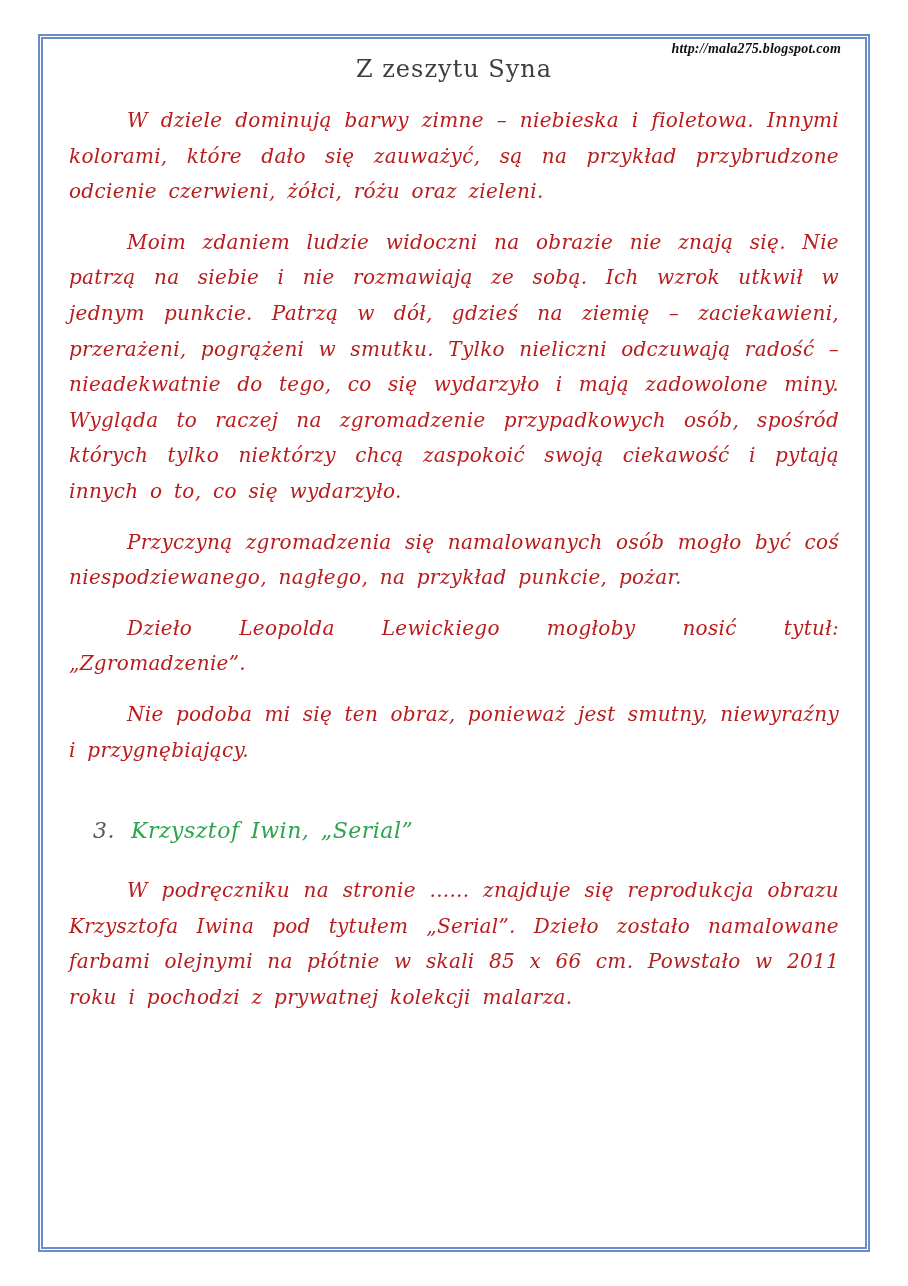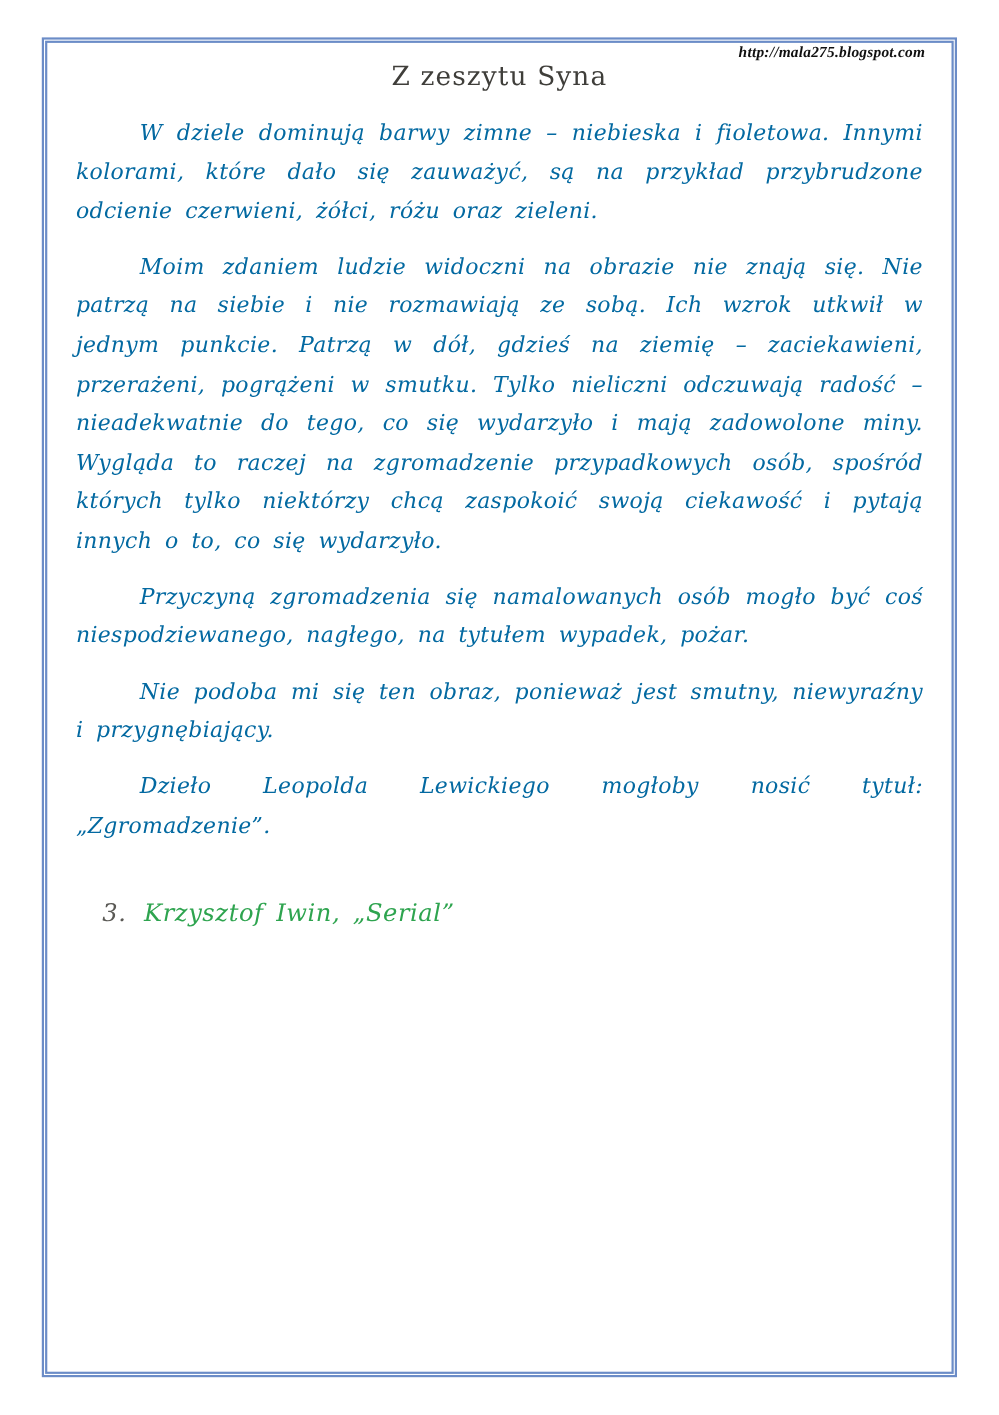--- a/index.html
+++ b/index.html
@@ -38,21 +38,21 @@
     font-weight: normal;
     font-size: 24px;
     color: #3f3e3a;
     margin: 6px 0 20px 0;
     letter-spacing: 1px;
   }
   .essay p {
     font-style: italic;
     font-size: 20px;
     line-height: 1.78;
-    color: #0369a1;
+    color: #b91c1c;
     text-align: justify;
     text-indent: 58px;
     margin: 0 0 15px 0;
     word-spacing: 5px;
     letter-spacing: 0.3px;
   }
   .section-heading {
     margin: 50px 0 30px 0;
     padding-left: 24px;
     font-style: italic;
@@ -74,26 +74,27 @@
 
 <div class="frame">
 
   <div class="url">http://mala275.blogspot.com</div>
 
   <h1 class="title">Z zeszytu Syna</h1>
 
   <div class="essay">
     <p>W dziele dominują barwy zimne – niebieska i fioletowa. Innymi kolorami, które dało się zauważyć, są na przykład przybrudzone odcienie czerwieni, żółci, różu oraz zieleni.</p>
     <p>Moim zdaniem ludzie widoczni na obrazie nie znają się. Nie patrzą na siebie i nie rozmawiają ze sobą. Ich wzrok utkwił w jednym punkcie. Patrzą w dół, gdzieś na ziemię – zaciekawieni, przerażeni, pogrążeni w smutku. Tylko nieliczni odczuwają radość – nieadekwatnie do tego, co się wydarzyło i mają zadowolone miny. Wygląda to raczej na zgromadzenie przypadkowych osób, spośród których tylko niektórzy chcą zaspokoić swoją ciekawość i pytają innych o to, co się wydarzyło.</p>
-    <p>Przyczyną zgromadzenia się namalowanych osób mogło być coś niespodziewanego, nagłego, na tytułem wypadek, pożar.</p>
+    <p>Przyczyną zgromadzenia się namalowanych osób mogło być coś niespodziewanego, nagłego, na przykład punkcie, pożar.</p>
+    <p>Dzieło Leopolda Lewickiego mogłoby nosić tytuł: „Zgromadzenie”.</p>
     <p>Nie podoba mi się ten obraz, ponieważ jest smutny, niewyraźny i przygnębiający.</p>
-    <p>Dzieło Leopolda Lewickiego mogłoby nosić tytuł: „Zgromadzenie”.</p>
   </div>
 
   <div class="section-heading">
     <span class="num">3.</span><span class="green">Krzysztof Iwin, „Serial”</span>
   </div>
 
   <div class="essay">
+    <p>W podręczniku na stronie ...... znajduje się reprodukcja obrazu Krzysztofa Iwina pod tytułem „Serial”. Dzieło zostało namalowane farbami olejnymi na płótnie w skali 85 x 66 cm. Powstało w 2011 roku i pochodzi z prywatnej kolekcji malarza.</p>
 
   </div>
 
 </div>
 
 </body></html>

